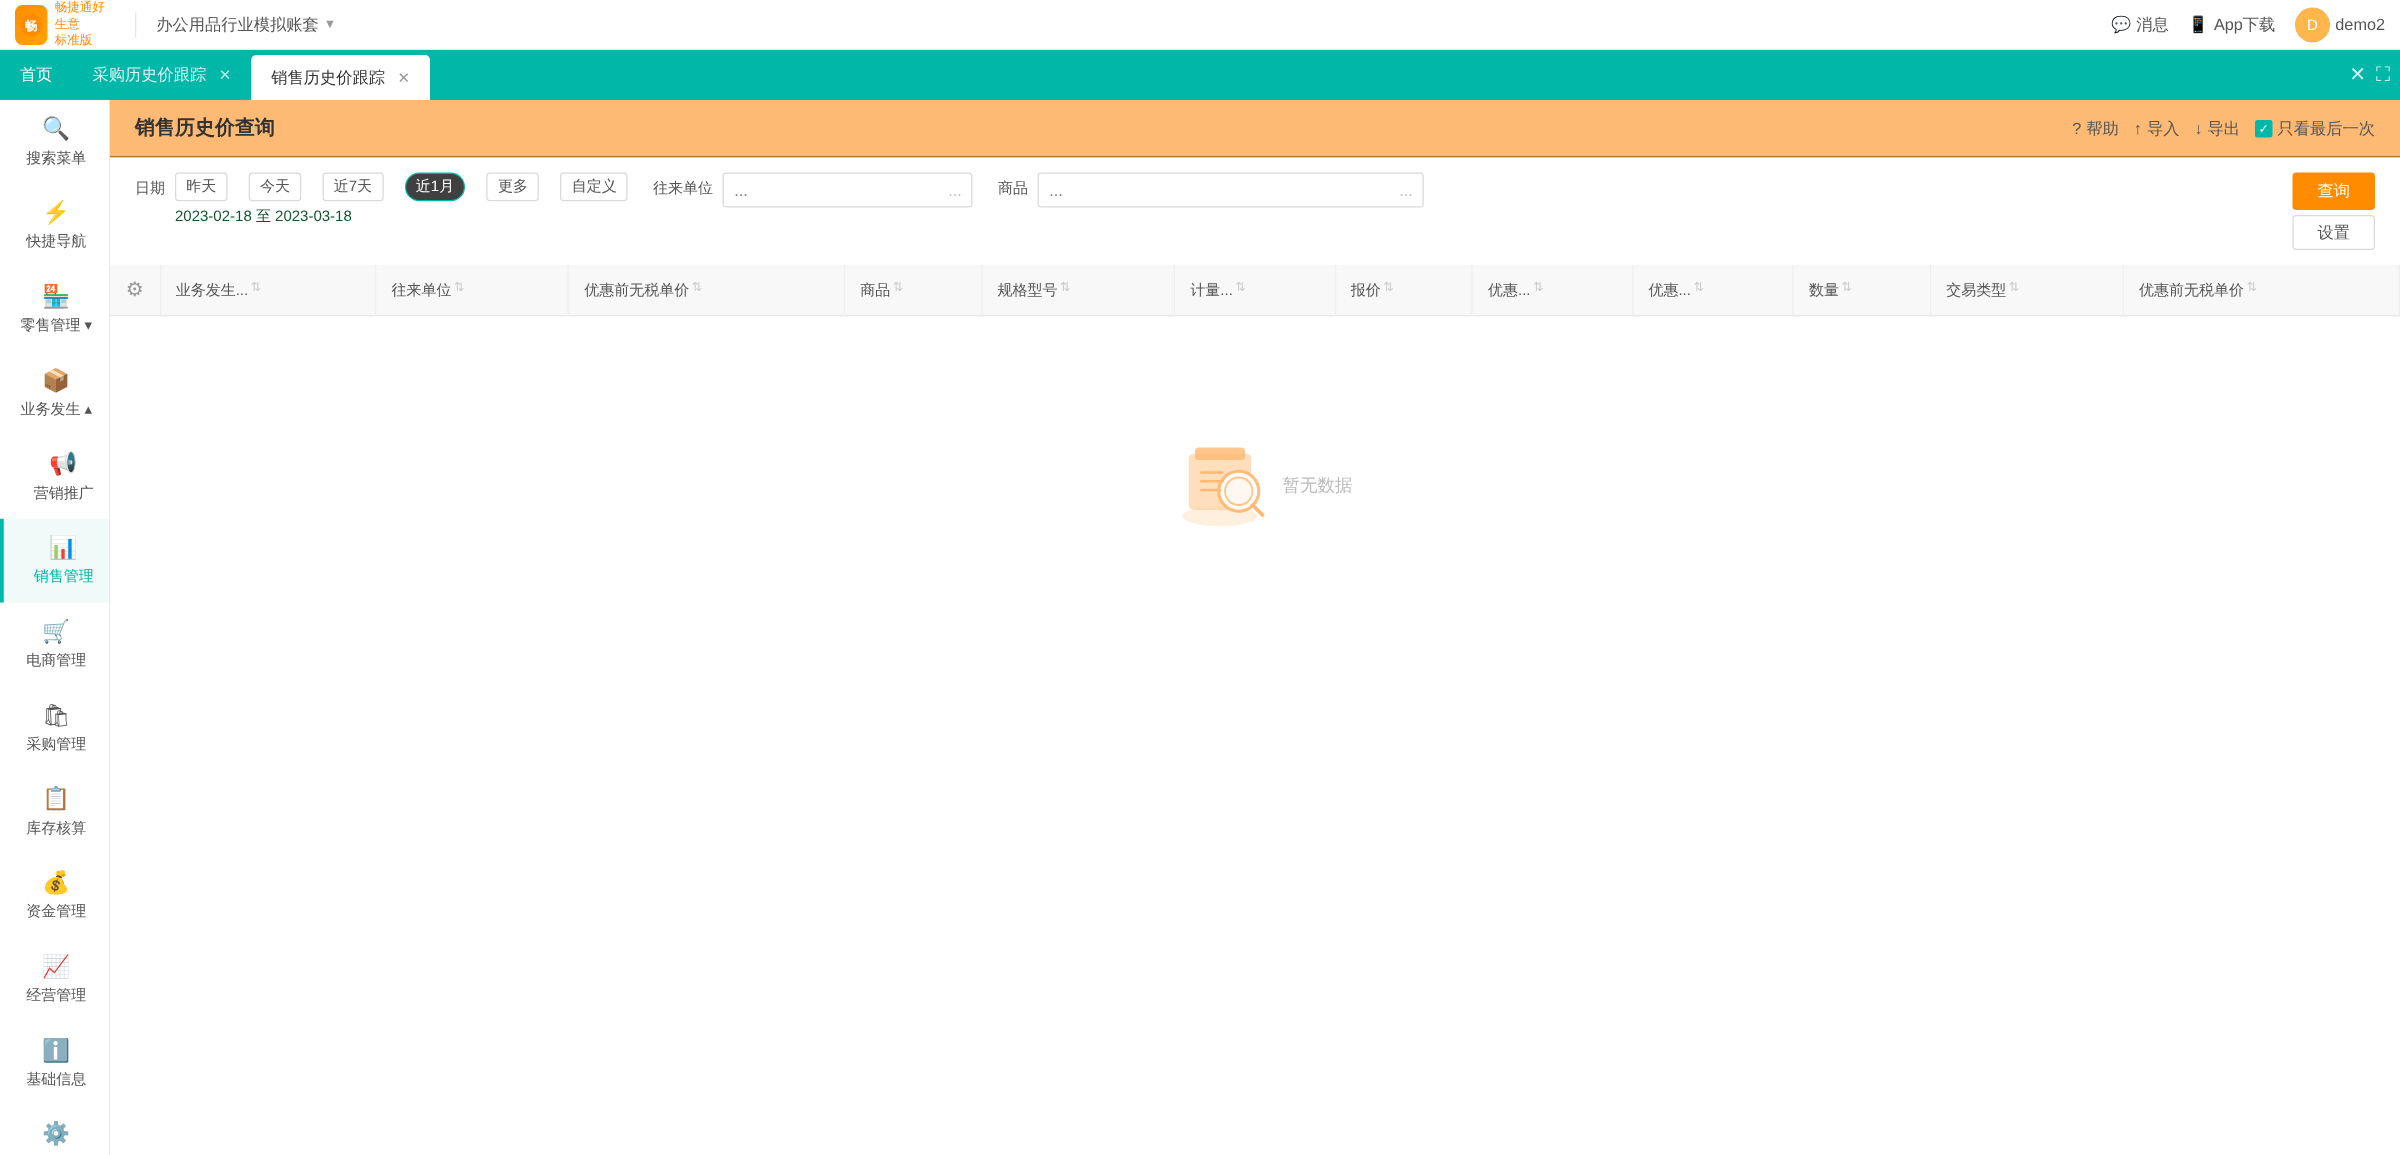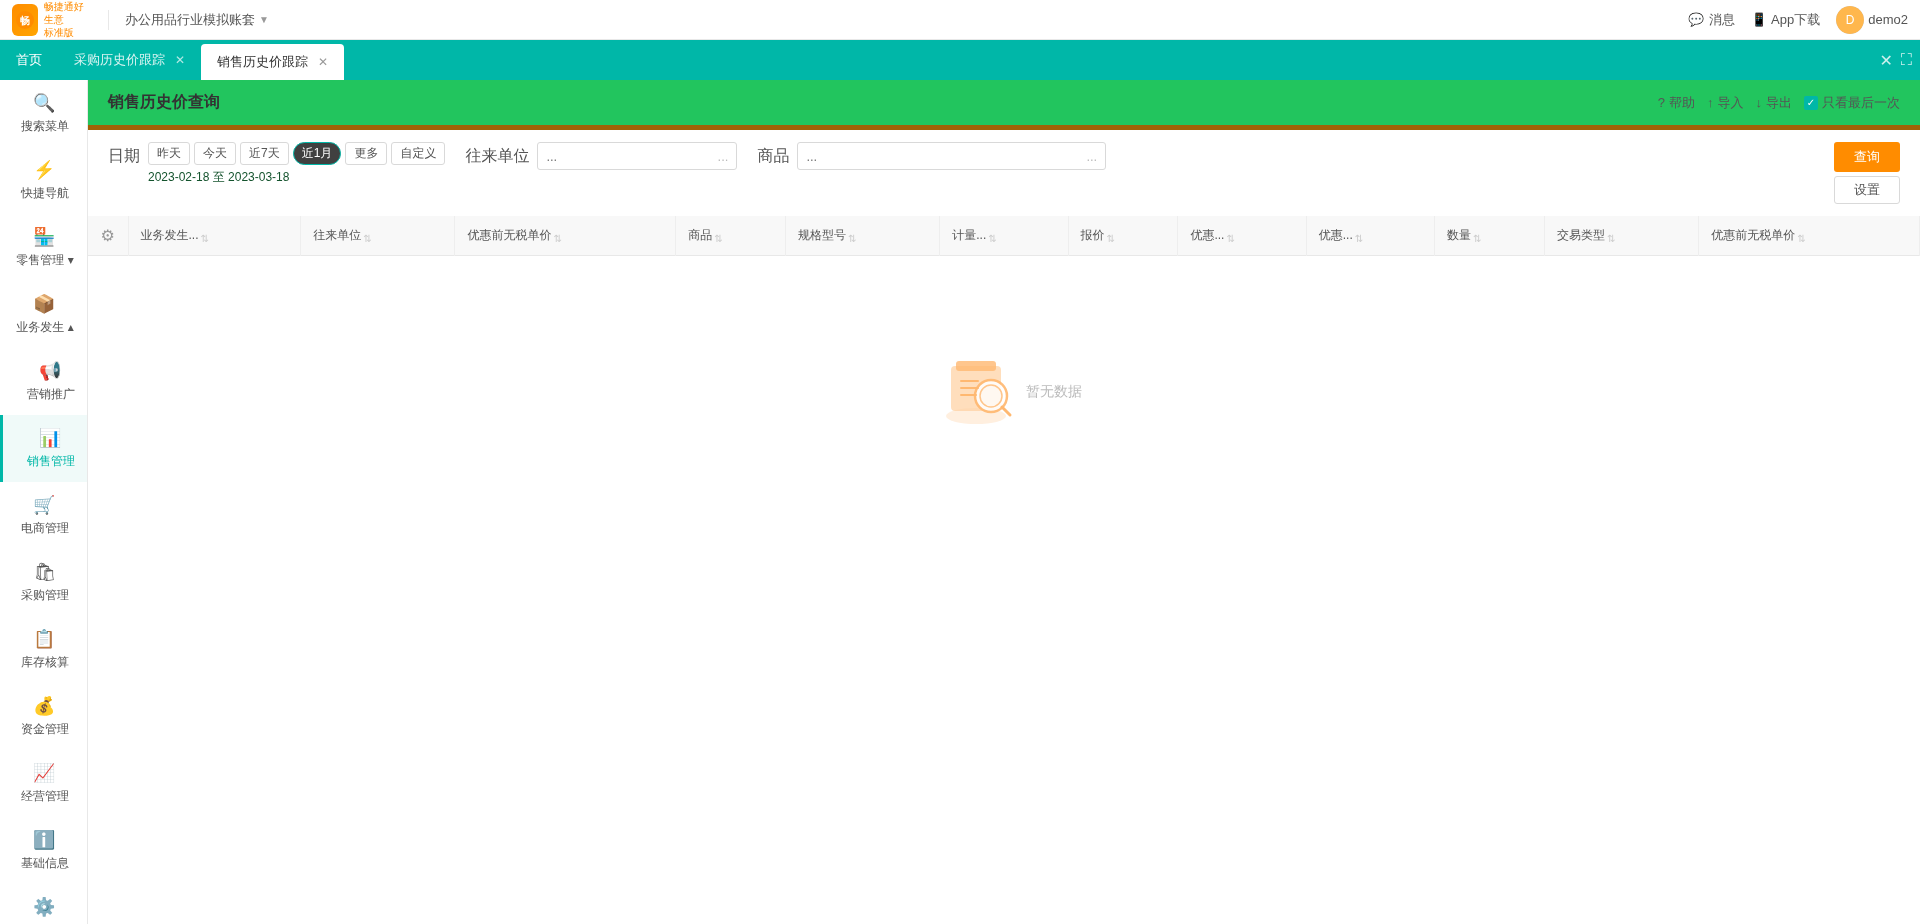--- a/index.html
+++ b/index.html
@@ -32,51 +32,51 @@
     
     .sidebar { width: 88px; background: #fff; border-right: 1px solid #e8e8e8; display: flex; flex-direction: column; flex-shrink: 0; overflow-y: auto; }
     .sidebar-item { display: flex; flex-direction: column; align-items: center; padding: 12px 4px; cursor: pointer; font-size: 12px; color: #555; border-left: 3px solid transparent; gap: 4px; }
     .sidebar-item.active { color: #00b7a8; border-left-color: #00b7a8; background: #f0faf9; }
     .sidebar-item .icon { font-size: 18px; }
 
     
     .content { flex: 1; overflow: auto; background: #f5f5f5; display: flex; flex-direction: column; }
 
     
-    .page-header { background: #22c55e; padding: 12px 20px 0; border-bottom: 5px solid #a16207; flex-shrink: 0; }
+    .page-header { background: #fdba74; padding: 12px 20px 0; border-bottom: 1px solid #a16207; flex-shrink: 0; }
     .page-title-row { display: flex; align-items: center; justify-content: space-between; margin-bottom: 12px; }
     .page-title { font-size: 16px; font-weight: bold; color: #333; }
     .page-actions { display: flex; align-items: center; gap: 12px; font-size: 13px; color: #555; }
     .page-action { display: flex; align-items: center; gap: 4px; cursor: pointer; }
     .checkbox-label { display: flex; align-items: center; gap: 4px; cursor: pointer; }
     .checkbox-teal { width: 14px; height: 14px; background: #00b7a8; border-radius: 2px; display: flex; align-items: center; justify-content: center; color: white; font-size: 10px; }
 
     
     .filter-bar { background: #fff; padding: 12px 20px; display: flex; align-items: flex-start; gap: 20px; flex-wrap: wrap; flex-shrink: 0; }
     .filter-group { display: flex; align-items: flex-start; gap: 8px; }
-    .filter-label { color: #555; font-size: 16px; padding-top: 4px; white-space: nowrap; }
+    .filter-label { color: #555; font-size: 12px; padding-top: 4px; white-space: nowrap; }
     .filter-dates { display: flex; flex-direction: column; gap: 4px; }
-    .date-btns { display: flex; gap: 4px; align-items: center; }
+    .date-btns { display: flex; gap: 17px; align-items: center; }
     .date-btn { padding: 2px 8px; border: 1px solid #d9d9d9; border-radius: 3px; cursor: pointer; font-size: 12px; color: #555; background: #fff; }
     .date-btn.active { background: #404040; color: #fff; border-color: #00b7a8; border-radius: 12px; }
     .date-range { font-size: 12px; color: #14532d; }
     .filter-input { display: flex; align-items: center; border: 1px solid #d9d9d9; border-radius: 3px; height: 28px; padding: 0 8px; min-width: 200px; background: #fff; }
     .filter-input input { border: none; outline: none; flex: 1; font-size: 13px; color: #333; background: transparent; }
     .filter-input .dots { color: #bbb; cursor: pointer; }
     .btn-query { background: #ff8c00; color: white; border: none; padding: 6px 20px; border-radius: 3px; cursor: pointer; font-size: 13px; }
     .btn-settings { background: #fff; color: #555; border: 1px solid #d9d9d9; padding: 4px 12px; border-radius: 3px; cursor: pointer; font-size: 13px; }
 
     
     .table-area { flex: 1; background: #fff; margin: 0; overflow: auto; }
     .data-table { width: 100%; border-collapse: collapse; min-width: 1200px; }
     .data-table thead tr { background: #f8f8f8; border-bottom: 1px solid #e8e8e8; }
     .data-table th { padding: 10px 12px; text-align: left; font-size: 12px; color: #555; font-weight: normal; border-right: 1px solid #eee; white-space: nowrap; }
     .data-table th:first-child { width: 40px; text-align: center; }
     .sort-icon { color: #ccc; font-size: 10px; }
-    .th-content { display: flex; align-items: flex-end; gap: 2px; }
+    .th-content { display: flex; align-items: flex-start; gap: 2px; }
 
     
     .empty-state { display: flex; flex-direction: row; align-items: center; justify-content: center; flex: 1; padding: 80px 0; }
     .empty-icon { width: 100px; height: 100px; margin-bottom: 12px; }
     .empty-text { color: #bbb; font-size: 14px; }
 
     
     .gear-icon { color: #999; cursor: pointer; font-size: 16px; }
   </style>
 </head>

